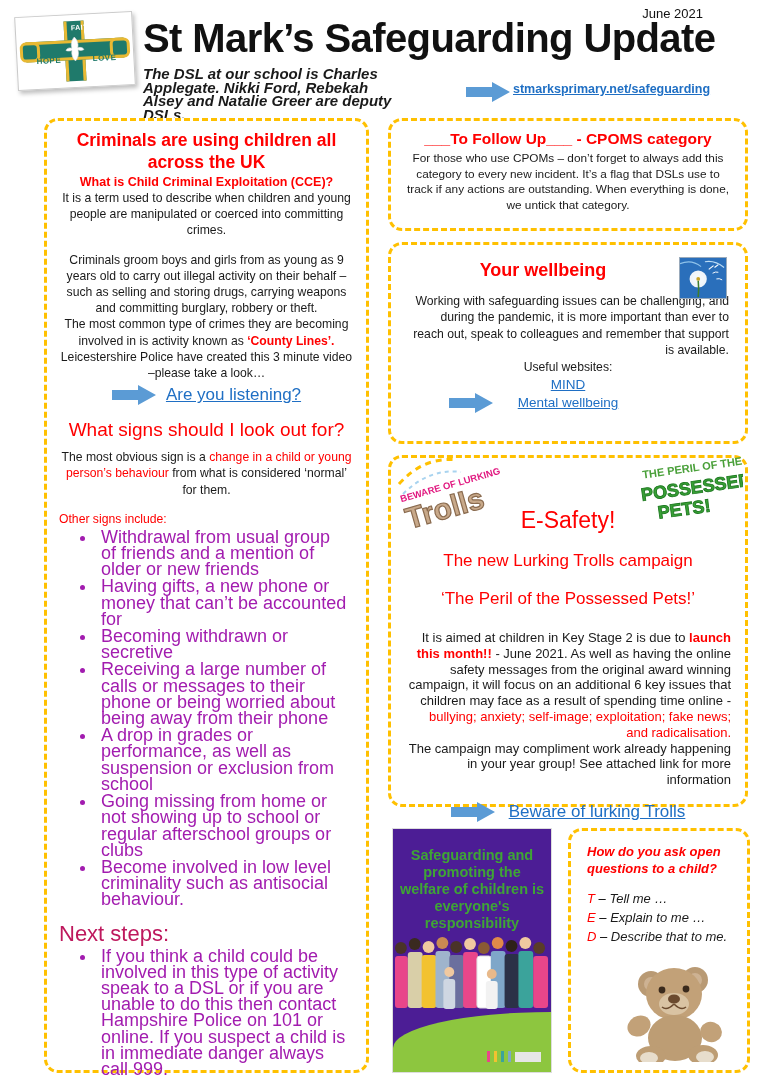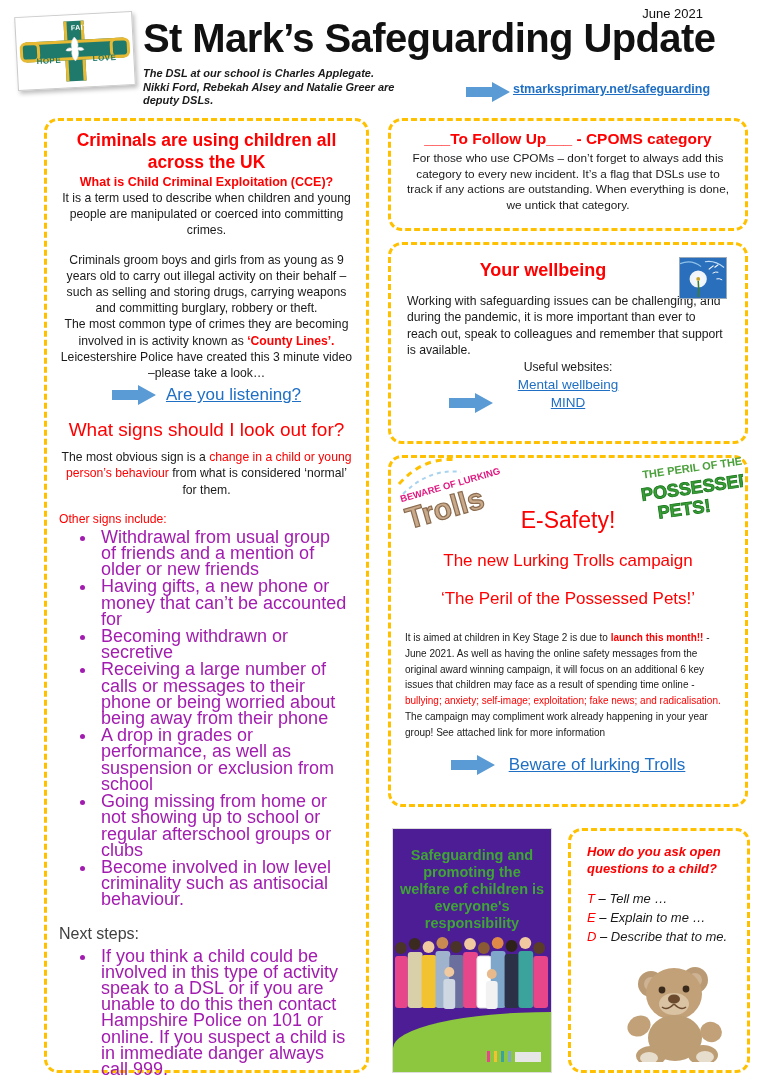--- a/index.html
+++ b/index.html
@@ -65,21 +65,21 @@
     font-size: 40px; font-weight: bold; color: #111; letter-spacing: -.6px;
     line-height: 44px; white-space: nowrap;
   }
   #doc-date {
     position: absolute; right: 40px; top: -10px;
     font-size: 13px; color: #111;
   }
   #subtitle {
     position: absolute; left: 143px; top: 67px; width: 255px;
     font-family: "Liberation Sans", sans-serif;
-    font-style: italic; font-weight: bold; font-size: 11px;
+    font-style: italic; font-weight: bold; font-size: 15px;
     line-height: 13.5px; color: #1a1a1a;
   }
   #site-link {
     position: absolute; left: 513px; top: 82px;
     font-size: 12.5px; font-weight: bold; color: #1F6FC4;
     text-decoration: underline; white-space: nowrap;
   }
   .arrow { display: block; }
 
   
@@ -107,22 +107,22 @@
   }
   .spacer-sm { height: 13px; }
   .spacer-xs { height: 7px; }
   .red-inline { color: #FF0000; }
   .red-bold { color: #FF0000; font-weight: bold; }
   h3.red-q {
     margin: 0; color: #FF0000; font-weight: normal; text-align: center;
     font-size: 19px; line-height: 24px;
   }
   h3.red-left {
-    margin: 0; color: #404040; font-weight: normal; text-align: left;
-    font-size: 16px; line-height: 24px;
+    margin: 0; color: #be185d; font-weight: normal; text-align: left;
+    font-size: 22px; line-height: 24px;
   }
   .red-small-left {
     color: #FF0000; font-size: 12.2px; line-height: 16px; text-align: left; margin: 0;
   }
   ul.signs {
     margin: 2px 0 0; padding-left: 34px; list-style: disc;
   }
   ul.signs li {
     font-size: 18px; line-height: 16.2px; color: #a21caf;
     margin: 0 4px 1px; padding-left: 4px;
@@ -146,38 +146,38 @@
   #panel-wellbeing { left: 388px; top: 242px; width: 360px; height: 202px; padding: 8px 16px; }
   #wb-title {
     margin: 6px 0 0; color: #FF0000; font-weight: bold; text-align: center;
     font-size: 18px; line-height: 22px; padding-right: 50px;
   }
   #dandelion {
     position: absolute; right: 18px; top: 12px; width: 48px; height: 42px;
     border: 1px solid #9ab; overflow: hidden;
   }
   #wb-body {
-    margin: 12px 0 0; text-align: left; font-size: 12.2px; line-height: 16.4px; color: #1a1a1a;
+    margin: 12px 0 0; text-align: right; font-size: 12.2px; line-height: 16.4px; color: #1a1a1a;
   }
   #wb-links { margin-top: 1px; text-align: center; }
   #wb-links .doclink { display: block; font-size: 13.5px; line-height: 18px; }
   #wb-arrow { position: absolute; left: 58px; top: 148px; }
 
   #panel-esafety { left: 388px; top: 455px; width: 360px; height: 352px; padding: 6px 14px; }
   #trolls-logo { position: absolute; left: 6px; top: -4px; width: 110px; height: 76px; }
   #pets-logo { position: absolute; right: 2px; top: -4px; width: 104px; height: 72px; }
   #es-title {
     margin: 42px 0 0; color: #FF0000; text-align: center; font-weight: normal;
     font-size: 23px; line-height: 28px;
   }
   .es-sub {
     margin: 16px; color: #FF0000; text-align: center; font-size: 17px; line-height: 22px;
   }
   #es-body {
-    margin: 20px 0 0; text-align: left; font-size: 10px; line-height: 15.8px; color: #1a1a1a;
+    margin: 20px 0 0; text-align: right; font-size: 13px; line-height: 15.8px; color: #1a1a1a;
   }
   #es-link-row { display: flex; align-items: center; justify-content: center; gap: 14px; margin-top: 14px; }
 
   
   #poster { left: 392px; top: 828px; width: 160px; height: 245px; border: 1px solid #ddd; overflow: hidden; }
   #poster-head {
     position: absolute; left: 0; top: 18px; width: 100%;
     text-align: center; color: #3fa535; font-weight: bold;
     font-size: 14.5px; line-height: 17px; padding: 0 6px;
   }
@@ -300,22 +300,22 @@
       <circle cx="19" cy="22" r="6" fill="#f3f8fc"></circle>
       <circle cx="19" cy="22" r="2" fill="#c8a227"></circle>
       <path d="M19 24 q1 9 0 17" stroke="#3f7d2c" stroke-width="1.6" fill="none"></path>
       <path d="M34 16 q3 -2 6 -1 M38 22 q3 -1 6 1" stroke="#ffffff" stroke-width="1" fill="none"></path>
     </svg>
   </div>
   <h2 id="wb-title">Your wellbeing</h2>
   <p id="wb-body">Working with safeguarding issues can be challenging, and during the pandemic, it is more important than ever to reach out, speak to colleagues and remember that support is available.</p>
   <p class="body" style="margin:0;">Useful websites:</p>
   <div id="wb-links">
+    <a class="doclink" href="#">MIND</a>
     <a class="doclink" href="#">Mental wellbeing</a>
-    <a class="doclink" href="#">MIND</a>
   </div>
   <svg id="wb-arrow" class="arrow" width="44" height="20" viewBox="0 0 44 20">
     <path d="M0 5 H26 V0 L44 10 L26 20 V15 H0 Z" fill="#5B9BD5"></path>
   </svg>
 </div>
 
 <div class="panel" id="panel-esafety">
 
   <svg id="trolls-logo" viewBox="0 0 110 76">
     <path d="M2 30 q25 -28 58 -24" stroke="#FFC000" stroke-width="3" fill="none" stroke-dasharray="6 5"></path>

